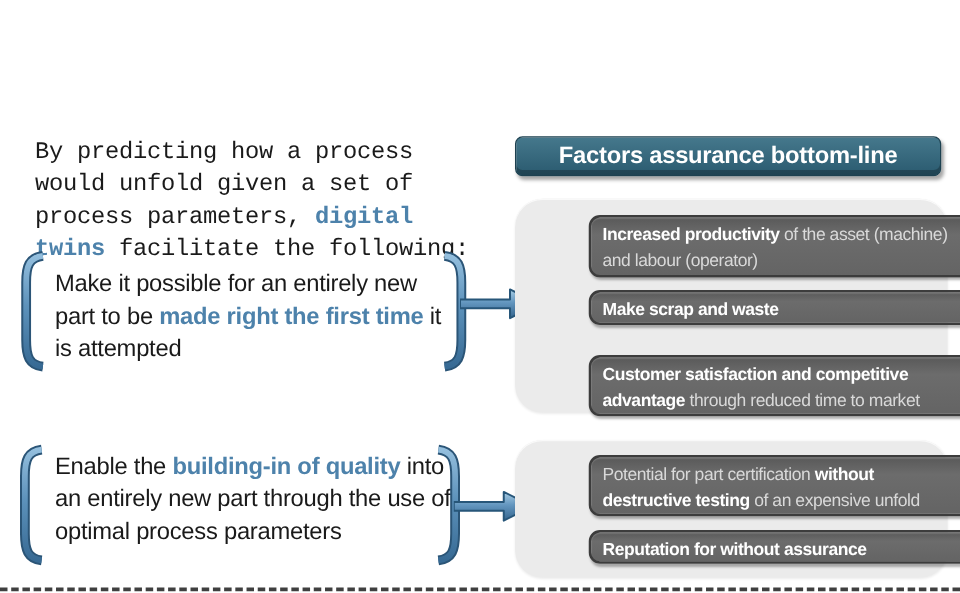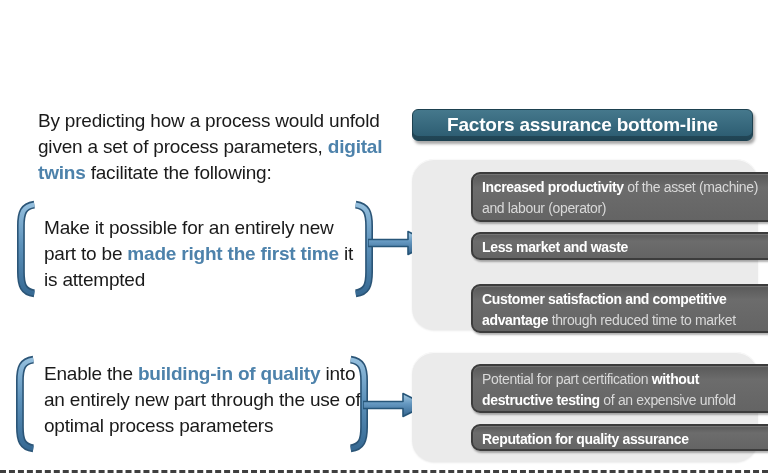--- a/index.html
+++ b/index.html
@@ -25,21 +25,21 @@
     letter-spacing: -0.5px;
     color: var(--title-text, #151515);
   }
   .body-text {
     position: absolute;
     color: #1a1a1a;
     font-size: 19px;
     line-height: 26px;
     letter-spacing: -0.2px;
   }
-  .intro { left: 38px; top: 108px; width: 366px; }
+  .intro { left: 28px; top: 108px; width: 366px; font-family: Liberation Mono, monospace; }
   .bullet-1-text { left: 44px; top: 204px; width: 326px; margin-top: 11px; }
   .bullet-2-text { left: 44px; top: 361px; width: 332px; }
   .accent {
     color: var(--accent-text, #4d82ab);
     font-weight: 700;
   }
   .bracket { position: absolute; width: 24px; height: 98px; }
   .g1-open  { left: 14px;  top: 200px; }
   .g1-close { left: 352px; top: 200px; }
   .g2-open  { left: 13px;  top: 355px; }
@@ -152,21 +152,21 @@
   <svg class="arrow g2-arrow" viewBox="0 0 66 30">
     <path d="M0 11.5 L40 11.5 L40 3.5 L63 15 L40 26.5 L40 18.5 L0 18.5 Z" fill="url(#arrowGrad)" stroke="#275679" stroke-width="1.6" stroke-linejoin="round"></path>
   </svg>
 
   <div class="factors-header">
     <span class="header-label">Factors assurance bottom-line</span>
   </div>
 
   <div class="panel panel-1"></div>
   <div class="dark-box box-1"><span></span><span class="b">Increased productivity</span><span> of the asset (machine) and labour (operator)</span></div>
-  <div class="dark-box box-2"><span></span><span class="b">Less market and waste</span><span></span></div>
+  <div class="dark-box box-2"><span></span><span class="b">Make scrap and waste</span><span></span></div>
   <div class="dark-box box-3"><span></span><span class="b">Customer satisfaction and competitive advantage</span><span> through reduced time to market</span></div>
 
   <div class="panel panel-2"></div>
   <div class="dark-box box-4"><span>Potential for part certification </span><span class="b">without destructive testing</span><span> of an expensive unfold</span></div>
-  <div class="dark-box box-5"><span></span><span class="b">Reputation for quality assurance</span><span></span></div>
+  <div class="dark-box box-5"><span></span><span class="b">Reputation for without assurance</span><span></span></div>
 
   <div class="bottom-dashes"></div>
 </div>
 
 </body></html>

